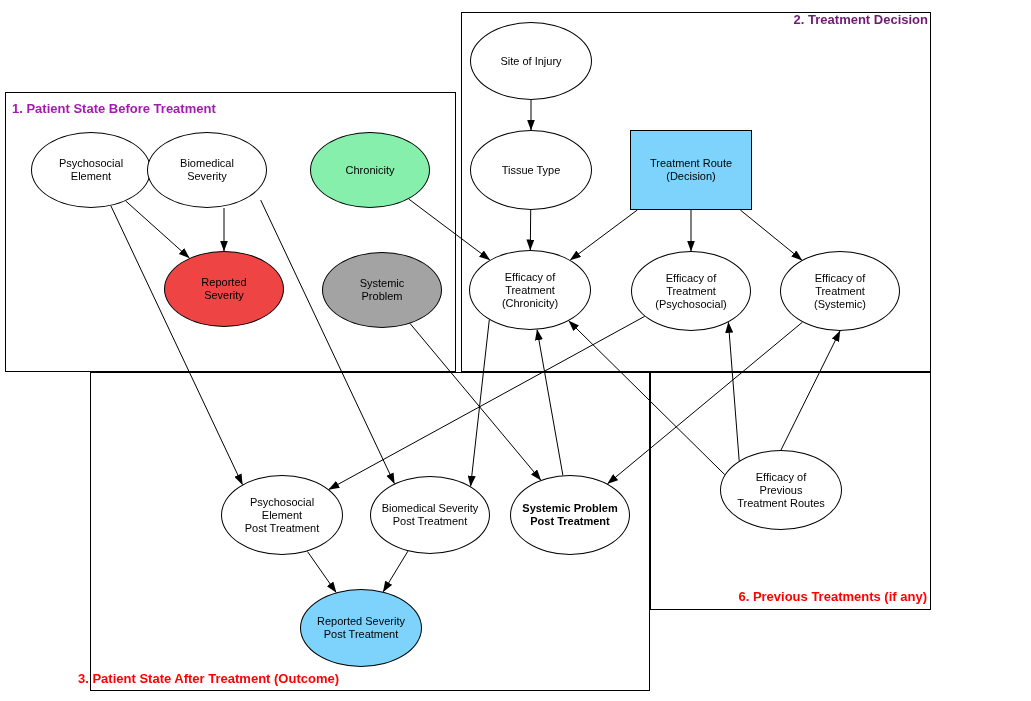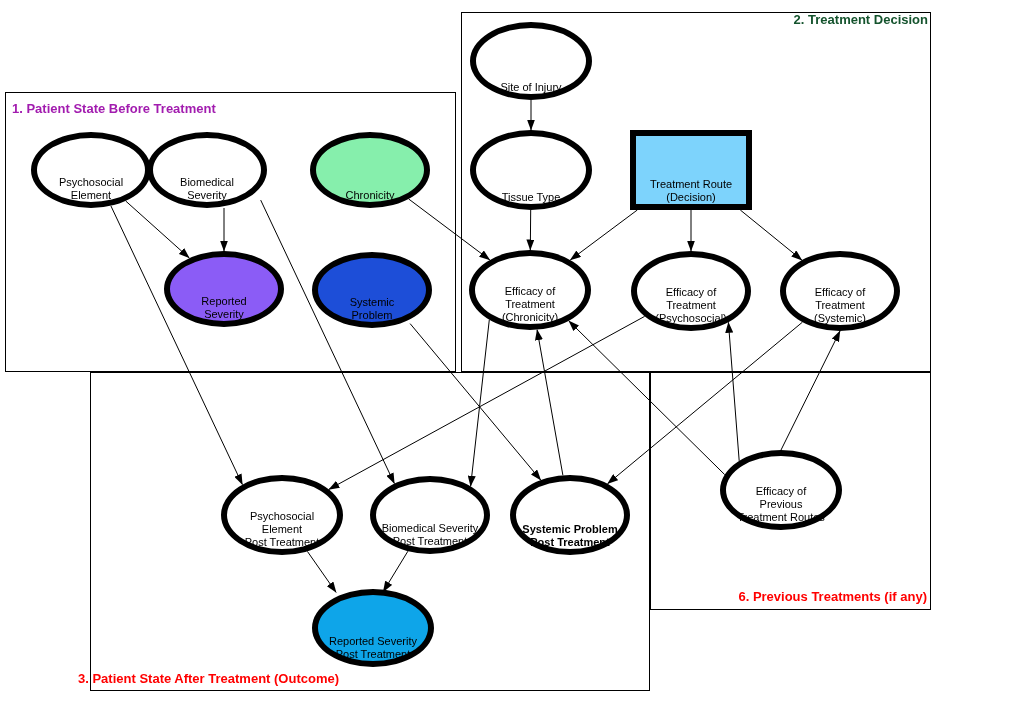--- a/index.html
+++ b/index.html
@@ -3,36 +3,36 @@
 <meta charset="utf-8">
 <style>
   html,body{margin:0;padding:0;background:#ffffff;}
   #canvas{
     position:relative;width:1031px;height:701px;background:#ffffff;
     font-family:"Liberation Sans",sans-serif;overflow:hidden;
   }
   .region{position:absolute;border:1px solid #000;box-sizing:border-box;background:transparent;}
   .region-label{position:absolute;font-size:13px;font-weight:bold;white-space:nowrap;line-height:15px;}
   .node{
-    position:absolute;border:6px solid #15803d;background:#fff;box-sizing:border-box;
-    display:flex;flex-direction:column;align-items:center;justify-content:flex-end;
+    position:absolute;border:1px solid #15803d;background:#fff;box-sizing:border-box;
+    display:flex;flex-direction:column;align-items:center;justify-content:center;
     text-align:center;font-size:11px;line-height:13px;color:#000;
   }
   .node.ellipse{border-radius:50%;}
   .node .node-line{display:block;white-space:nowrap;}
   #edges{position:absolute;left:0;top:0;pointer-events:none;}
 </style>
 </head>
 <body>
 
 <div id="canvas" style="background: rgb(255, 255, 255);">
     <div class="region" style="left: 5px; top: 92px; width: 451px; height: 280px; border-color: rgb(0, 0, 0);"></div>
     <div class="region-label" style="color: #a21caf; left: 12px; top: 101px;">1. Patient State Before Treatment</div>
     <div class="region" style="left: 461px; top: 12px; width: 470px; height: 360px; border-color: rgb(0, 0, 0);"></div>
-    <div class="region-label" style="color: #14532d; right: 103px; top: 12px;">2. Treatment Decision</div>
+    <div class="region-label" style="color: #701a75; right: 103px; top: 12px;">2. Treatment Decision</div>
     <div class="region" style="left: 90px; top: 372px; width: 560px; height: 319px; border-color: rgb(0, 0, 0);"></div>
     <div class="region-label" style="color: rgb(255, 0, 0); left: 78px; top: 671px;">3. Patient State After Treatment (Outcome)</div>
     <div class="region" style="left: 650px; top: 372px; width: 281px; height: 238px; border-color: rgb(0, 0, 0);"></div>
     <div class="region-label" style="color: rgb(255, 0, 0); right: 104px; top: 589px;">6. Previous Treatments (if any)</div>
     <svg width="1031" height="701" id="edges">
       <defs>
         <marker id="arrow" orient="auto" markerWidth="11" markerHeight="8" refX="10.5" refY="4">
           <path d="M0,0 L11,4 L0,8 z" fill="#000000"></path>
         </marker>
       </defs>
@@ -61,25 +61,25 @@
       <span class="node-line">Psychosocial</span>
       <span class="node-line">Element</span>
     </div>
     <div class="node ellipse" style="left: 147px; top: 132px; width: 120px; height: 76px; border-color: rgb(0, 0, 0); background: rgb(255, 255, 255);">
       <span class="node-line">Biomedical</span>
       <span class="node-line">Severity</span>
     </div>
     <div class="node ellipse" style="left: 310px; top: 132px; width: 120px; height: 76px; border-color: rgb(0, 0, 0); background: #86efac;">
       <span class="node-line">Chronicity</span>
     </div>
-    <div class="node ellipse" style="left: 164px; top: 251px; width: 120px; height: 76px; border-color: rgb(0, 0, 0); background: #8b5cf6;">
+    <div class="node ellipse" style="left: 164px; top: 251px; width: 120px; height: 76px; border-color: rgb(0, 0, 0); background: #ef4444;">
       <span class="node-line">Reported</span>
       <span class="node-line">Severity</span>
     </div>
-    <div class="node ellipse" style="left: 312px; top: 252px; width: 120px; height: 76px; border-color: rgb(0, 0, 0); background: #1d4ed8;">
+    <div class="node ellipse" style="left: 322px; top: 252px; width: 120px; height: 76px; border-color: rgb(0, 0, 0); background: #a3a3a3;">
       <span class="node-line">Systemic</span>
       <span class="node-line">Problem</span>
     </div>
     <div class="node ellipse" style="left: 470px; top: 22px; width: 122px; height: 78px; border-color: rgb(0, 0, 0); background: rgb(255, 255, 255);">
       <span class="node-line">Site of Injury</span>
     </div>
     <div class="node ellipse" style="left: 470px; top: 130px; width: 122px; height: 80px; border-color: rgb(0, 0, 0); background: rgb(255, 255, 255);">
       <span class="node-line">Tissue Type</span>
     </div>
     <div class="node rect" style="left: 630px; top: 130px; width: 122px; height: 80px; border-color: rgb(0, 0, 0); background: #7dd3fc;">
@@ -112,17 +112,17 @@
     </div>
     <div class="node ellipse" style="left: 510px; top: 475px; width: 120px; height: 80px; border-color: rgb(0, 0, 0); background: rgb(255, 255, 255); font-weight: bold;">
       <span class="node-line">Systemic Problem</span>
       <span class="node-line">Post Treatment</span>
     </div>
     <div class="node ellipse" style="left: 720px; top: 450px; width: 122px; height: 80px; border-color: rgb(0, 0, 0); background: rgb(255, 255, 255);">
       <span class="node-line">Efficacy of</span>
       <span class="node-line">Previous</span>
       <span class="node-line">Treatment Routes</span>
     </div>
-    <div class="node ellipse" style="left: 312px; top: 589px; width: 122px; height: 78px; border-color: rgb(0, 0, 0); background: #0ea5e9;">
+    <div class="node ellipse" style="left: 300px; top: 589px; width: 122px; height: 78px; border-color: rgb(0, 0, 0); background: #7dd3fc;">
       <span class="node-line">Reported Severity</span>
       <span class="node-line">Post Treatment</span>
     </div>
   </div>
 
 </body></html>

